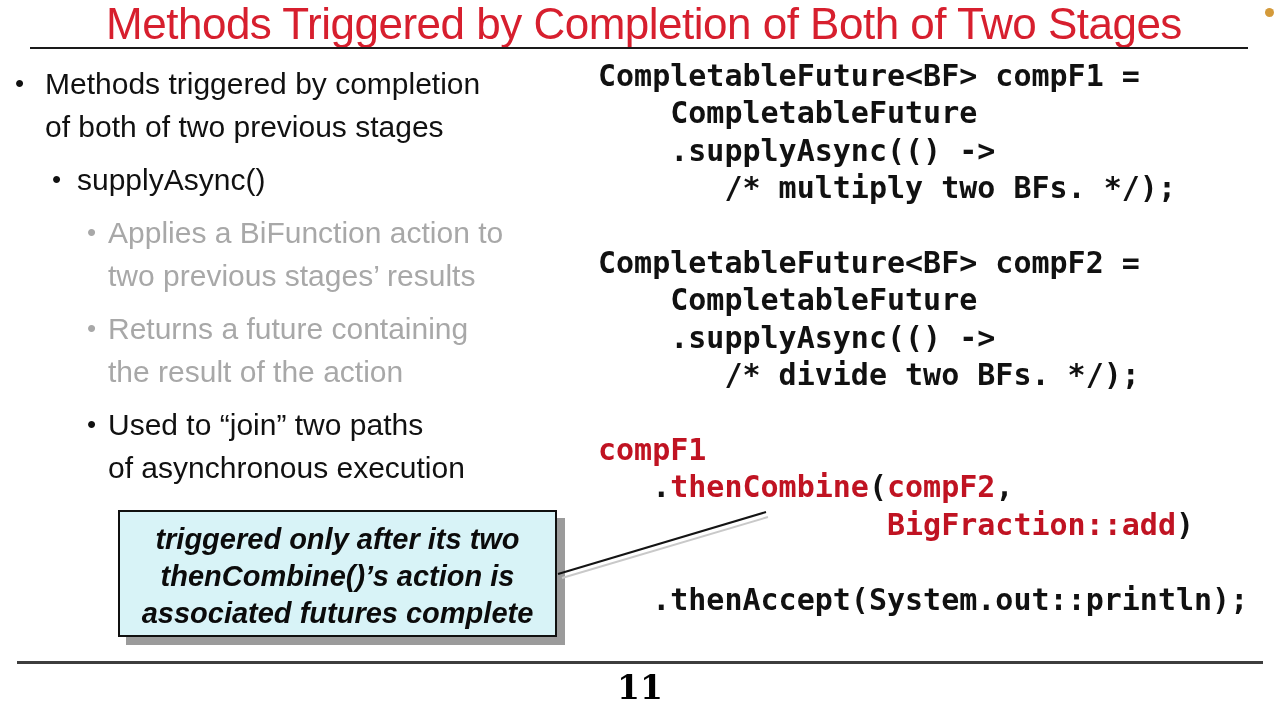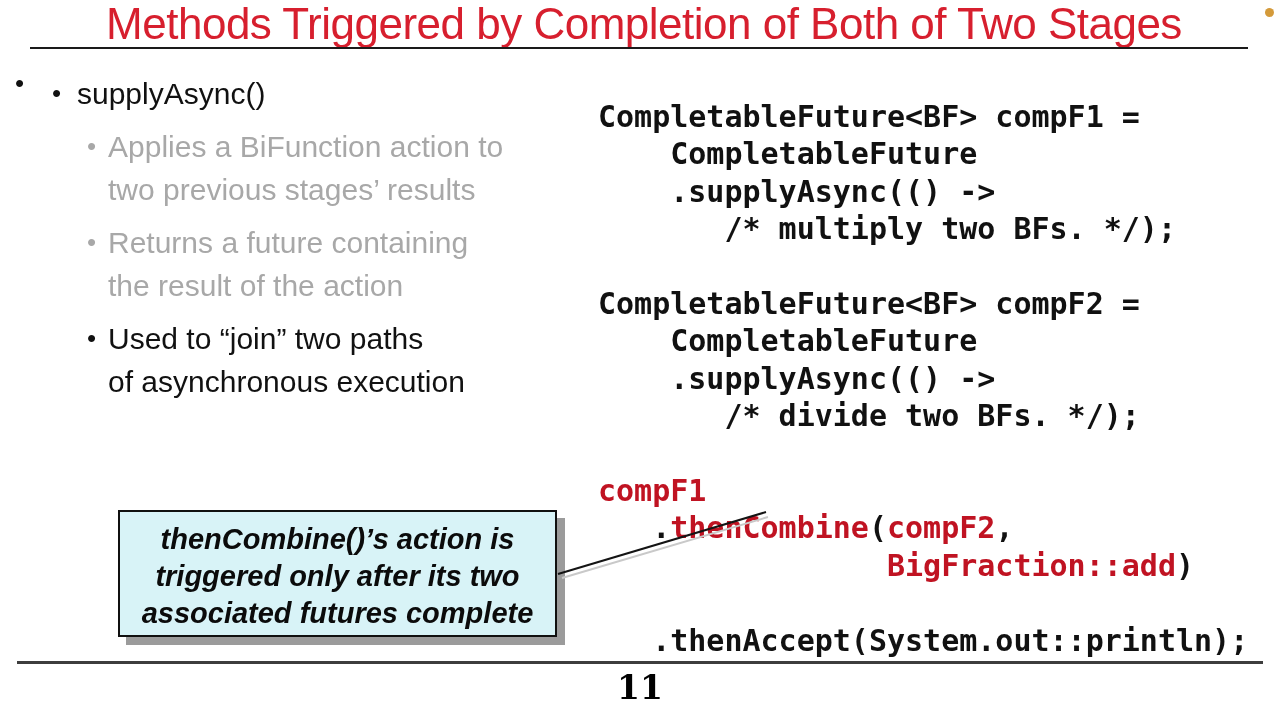--- a/index.html
+++ b/index.html
@@ -14,21 +14,21 @@
 
   .bullets{position:absolute;left:0;top:62px;width:600px;}
   .bullet{position:relative;line-height:43px;font-size:30px;color:#111;margin-bottom:10px;}
   .bullet .marker{position:absolute;font-size:26px;}
   .level1{padding-left:45px;} .level1 .marker{left:15px;}
   .level2{padding-left:77px;} .level2 .marker{left:52px;}
   .level3{padding-left:108px;} .level3 .marker{left:87px;}
   .bullet.gray{color:var(--gray);}
 
   .code{position:absolute;left:598px;top:57px;font-family:"DejaVu Sans Mono",monospace;
-        font-weight:bold;font-size:30px;line-height:37.4px;white-space:pre;color:#111;margin-top:41px;}
+        font-weight:bold;font-size:30px;line-height:37.4px;white-space:pre;color:#111;}
   .code .red{color:var(--code-red);}
 
   .callout{position:absolute;left:118px;top:510px;width:439px;height:127px;box-sizing:border-box;
            background:var(--callout-bg);border:2px solid #101010;box-shadow:8px 8px 0 #9b9b9b;
            text-align:center;font-style:italic;font-weight:bold;font-size:29px;line-height:37px;
            padding-top:9px;color:#0b0b0b;}
 
   .leader{position:absolute;left:0;top:0;width:1280px;height:720px;pointer-events:none;}
 
   .bottom-rule{position:absolute;top:661px;left:17px;width:1246px;height:3px;background:#3d3d3d;}
@@ -38,32 +38,32 @@
 </head>
 <body>
 
 <div class="slide">
 
   <div class="title">Methods Triggered by Completion of Both of Two Stages</div>
   <div class="title-rule"></div>
   <div class="rec-dot"></div>
 
   <div class="bullets" id="bullet-list">
-      <div class="bullet level1 "><span class="marker">•</span></div>
+      <div class="bullet level1 "><span class="marker">•</span><span>Methods triggered by completion<br>of both of two previous stages</span></div>
       <div class="bullet level2 "><span class="marker">•</span><span>supplyAsync()</span></div>
       <div class="bullet level3 gray"><span class="marker">•</span><span>Applies a BiFunction action to<br>two previous stages’ results</span></div>
       <div class="bullet level3 gray"><span class="marker">•</span><span>Returns a future containing<br>the result of the action</span></div>
       <div class="bullet level3 "><span class="marker">•</span><span>Used to “join” two paths<br>of asynchronous execution</span></div>
     </div>
 
   <div class="code" id="code-block"><div><span>CompletableFuture&lt;BF&gt; compF1 =</span></div><div><span>    CompletableFuture</span></div><div><span>    .supplyAsync(() -&gt;</span></div><div><span>       /* multiply two BFs. */);</span></div><div>&nbsp;</div><div><span>CompletableFuture&lt;BF&gt; compF2 =</span></div><div><span>    CompletableFuture</span></div><div><span>    .supplyAsync(() -&gt;</span></div><div><span>       /* divide two BFs. */);</span></div><div>&nbsp;</div><div><span class="red">compF1</span></div><div><span>   .</span><span class="red">thenCombine</span><span>(</span><span class="red">compF2</span><span>,</span></div><div><span>                </span><span class="red">BigFraction::add</span><span>)</span></div><div>&nbsp;</div><div><span>   .thenAccept(System.out::println);</span></div></div>
 
   <div class="callout" id="callout-box">
+      <div>triggered only after its two</div>
       <div>thenCombine()’s action is</div>
-      <div>triggered only after its two</div>
       <div>associated futures complete</div>
     </div>
 
   <svg class="leader">
     <line x1="562" y1="578" x2="768" y2="517" stroke="#c9c9c9" stroke-width="2"></line>
     <line x1="558" y1="574" x2="766" y2="512" stroke="#141414" stroke-width="2"></line>
   </svg>
 
   <div class="bottom-rule"></div>
   <div class="page-number">11</div>

